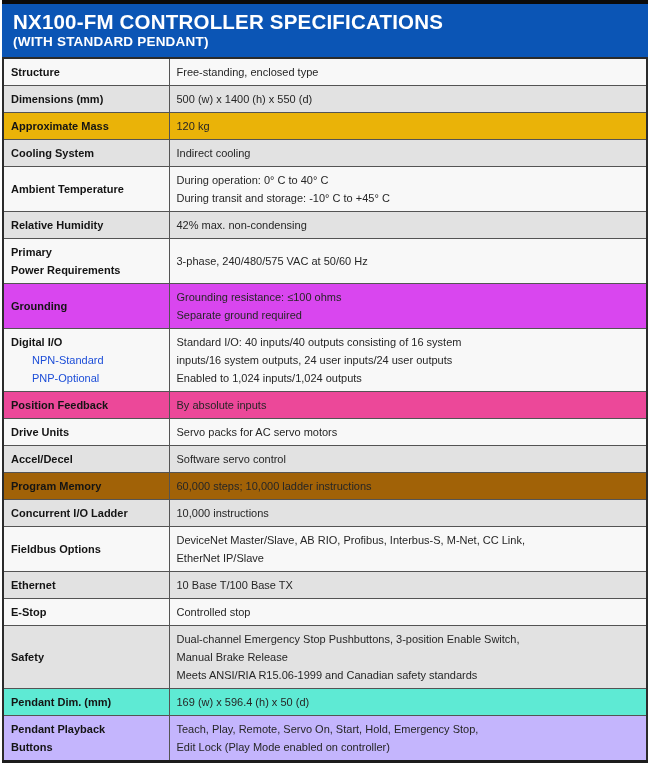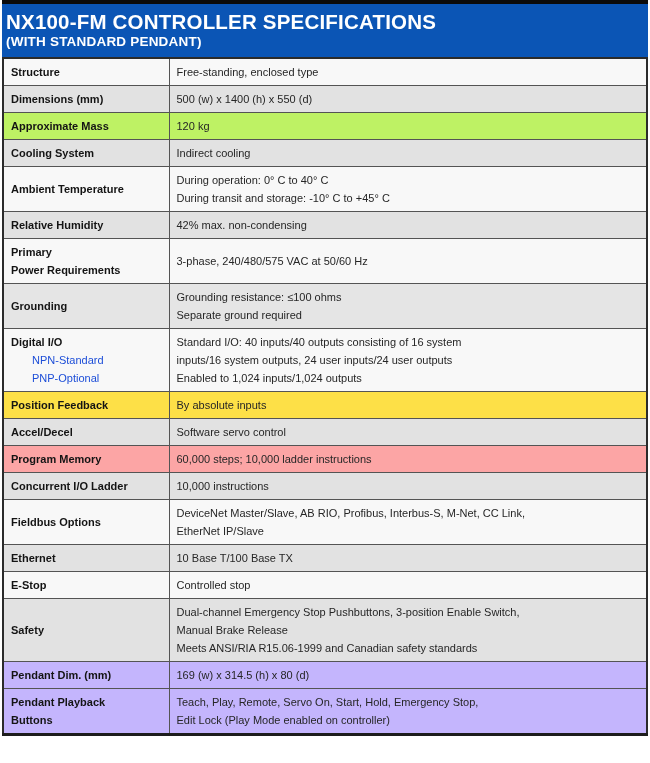--- a/index.html
+++ b/index.html
@@ -10,21 +10,21 @@
   }
   .page { padding:0 2px; box-sizing:border-box; }
 
   
   .banner {
     box-sizing:border-box;
     border-top:4px solid #0b0b0b;
     background:#0b55b5;
     color:#ffffff;
     height:57px;
-    padding:5px 10px 6px 4px;
+    padding:5px 10px 6px 11px;
   }
   .banner-title {
     font-size:20.5px; font-weight:bold; line-height:25px; letter-spacing:0.2px;
     white-space:nowrap;
   }
   .banner-subtitle {
     font-size:13.5px; font-weight:bold; line-height:16px; letter-spacing:0.2px;
     white-space:nowrap;
   }
 
@@ -81,21 +81,21 @@
           </td>
         </tr>
         <tr class="row-shade" style="background: rgb(226, 226, 226); padding-left: 18px;">
           <th>
             <div class="label-line">Dimensions (mm)</div>
           </th>
           <td>
             <div class="value-line">500 (w) x 1400 (h) x 550 (d)</div>
           </td>
         </tr>
-        <tr class="row-light" style="background: #bef264; border-radius: 12px;">
+        <tr class="row-light" style="background: #eab308; border-radius: 12px;">
           <th>
             <div class="label-line">Approximate Mass</div>
           </th>
           <td>
             <div class="value-line">120 kg</div>
           </td>
         </tr>
         <tr class="row-shade" style="background: rgb(226, 226, 226); border-radius: 8px;">
           <th>
             <div class="label-line">Cooling System</div>
@@ -123,58 +123,66 @@
         </tr>
         <tr class="row-light" style="background: rgb(248, 248, 248);">
           <th>
             <div class="label-line">Primary</div>
             <div class="label-line">Power Requirements</div>
           </th>
           <td>
             <div class="value-line">3-phase, 240/480/575 VAC at 50/60 Hz</div>
           </td>
         </tr>
-        <tr class="row-shade" style="background: #e5e5e5; margin-top: 12px;">
+        <tr class="row-shade" style="background: #d946ef; margin-top: 12px;">
           <th>
             <div class="label-line">Grounding</div>
           </th>
           <td>
             <div class="value-line">Grounding resistance: ≤100 ohms</div>
             <div class="value-line">Separate ground required</div>
           </td>
         </tr>
         <tr class="row-light" style="background: rgb(248, 248, 248);">
           <th>
             <div class="label-line">Digital I/O</div>
             <div class="label-subline">NPN-Standard</div>
             <div class="label-subline">PNP-Optional</div>
           </th>
           <td>
             <div class="value-line">Standard I/O: 40 inputs/40 outputs consisting of 16 system</div>
             <div class="value-line">inputs/16 system outputs, 24 user inputs/24 user outputs</div>
             <div class="value-line">Enabled to 1,024 inputs/1,024 outputs</div>
           </td>
         </tr>
-        <tr class="row-shade" style="background: #fde047;">
+        <tr class="row-shade" style="background: #ec4899;">
           <th>
             <div class="label-line">Position Feedback</div>
           </th>
           <td>
             <div class="value-line">By absolute inputs</div>
           </td>
         </tr>
+        <tr class="row-light" style="background: rgb(248, 248, 248);">
+          <th>
+            <div class="label-line">Drive Units</div>
+          </th>
+          <td>
+            <div class="value-line">Servo packs for AC servo motors</div>
+          </td>
+        </tr>
         <tr class="row-shade" style="background: rgb(226, 226, 226);">
           <th>
             <div class="label-line">Accel/Decel</div>
           </th>
           <td>
             <div class="value-line">Software servo control</div>
           </td>
         </tr>
-        <tr class="row-light" style="background: #fca5a5; margin-top: 16px;">
+        <tr class="row-light" style="background: #a16207; margin-top: 16px;">
           <th>
             <div class="label-line">Program Memory</div>
           </th>
           <td>
             <div class="value-line">60,000 steps; 10,000 ladder instructions</div>
           </td>
         </tr>
         <tr class="row-shade" style="background: rgb(226, 226, 226);">
           <th>
             <div class="label-line">Concurrent I/O Ladder</div>
@@ -211,26 +219,26 @@
         <tr class="row-shade" style="background: rgb(226, 226, 226);">
           <th>
             <div class="label-line">Safety</div>
           </th>
           <td>
             <div class="value-line">Dual-channel Emergency Stop Pushbuttons, 3-position Enable Switch,</div>
             <div class="value-line">Manual Brake Release</div>
             <div class="value-line">Meets ANSI/RIA R15.06-1999 and Canadian safety standards</div>
           </td>
         </tr>
-        <tr class="row-light" style="background: #c4b5fd;">
+        <tr class="row-light" style="background: #5eead4;">
           <th>
             <div class="label-line">Pendant Dim. (mm)</div>
           </th>
           <td>
-            <div class="value-line">169 (w) x 314.5 (h) x 80 (d)</div>
+            <div class="value-line">169 (w) x 596.4 (h) x 50 (d)</div>
           </td>
         </tr>
         <tr class="row-shade" style="background: #c4b5fd;">
           <th>
             <div class="label-line">Pendant Playback</div>
             <div class="label-line">Buttons</div>
           </th>
           <td>
             <div class="value-line">Teach, Play, Remote, Servo On, Start, Hold, Emergency Stop,</div>
             <div class="value-line">Edit Lock (Play Mode enabled on controller)</div>

